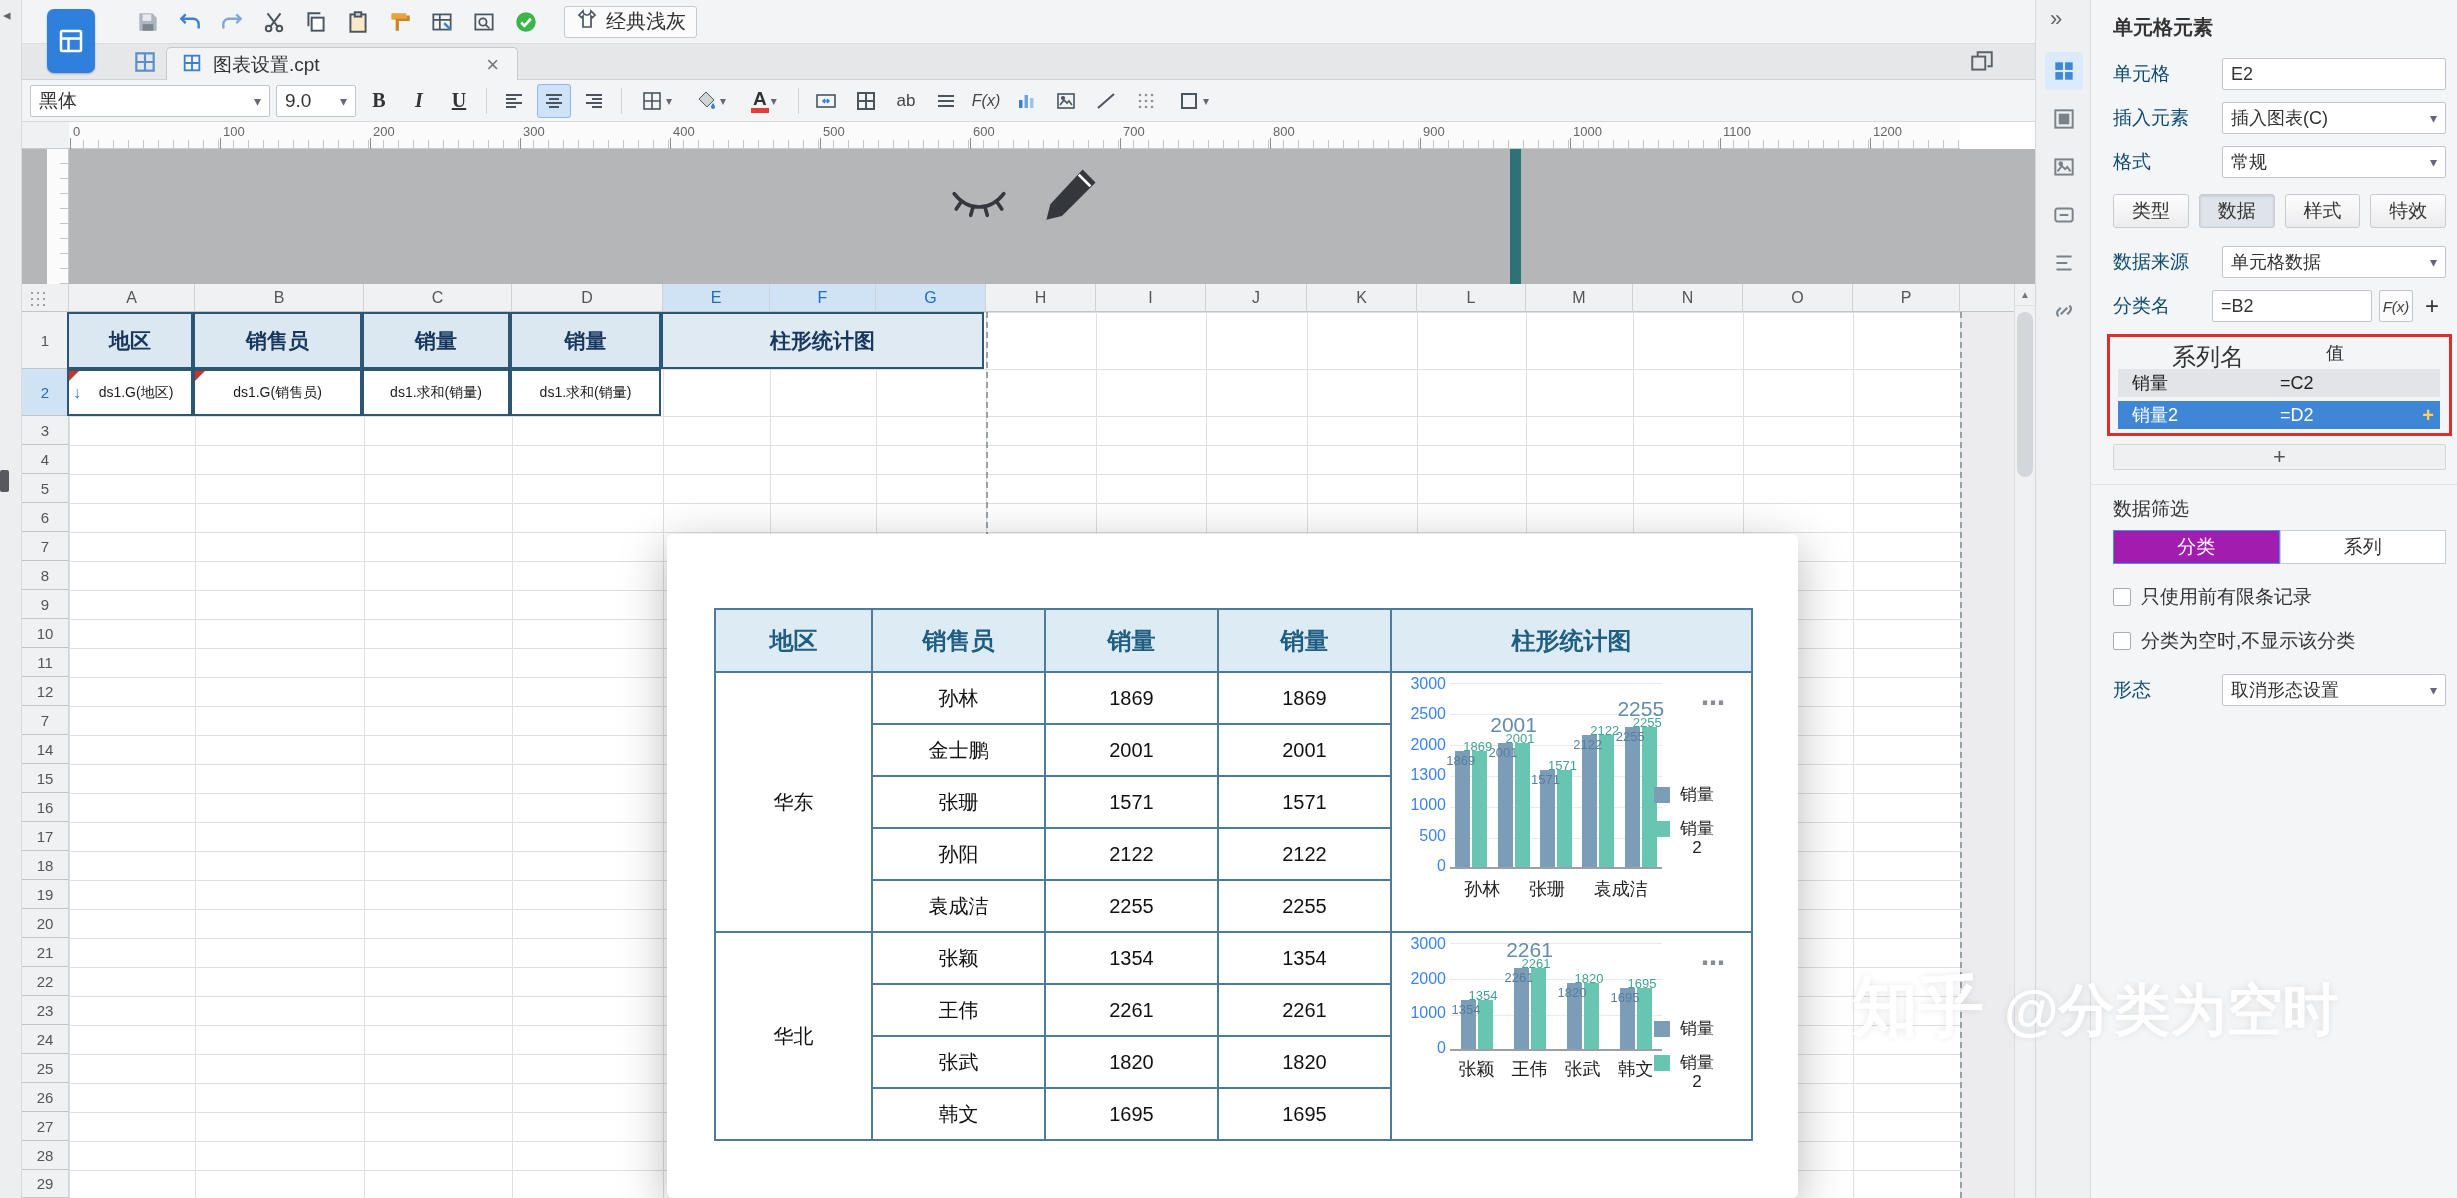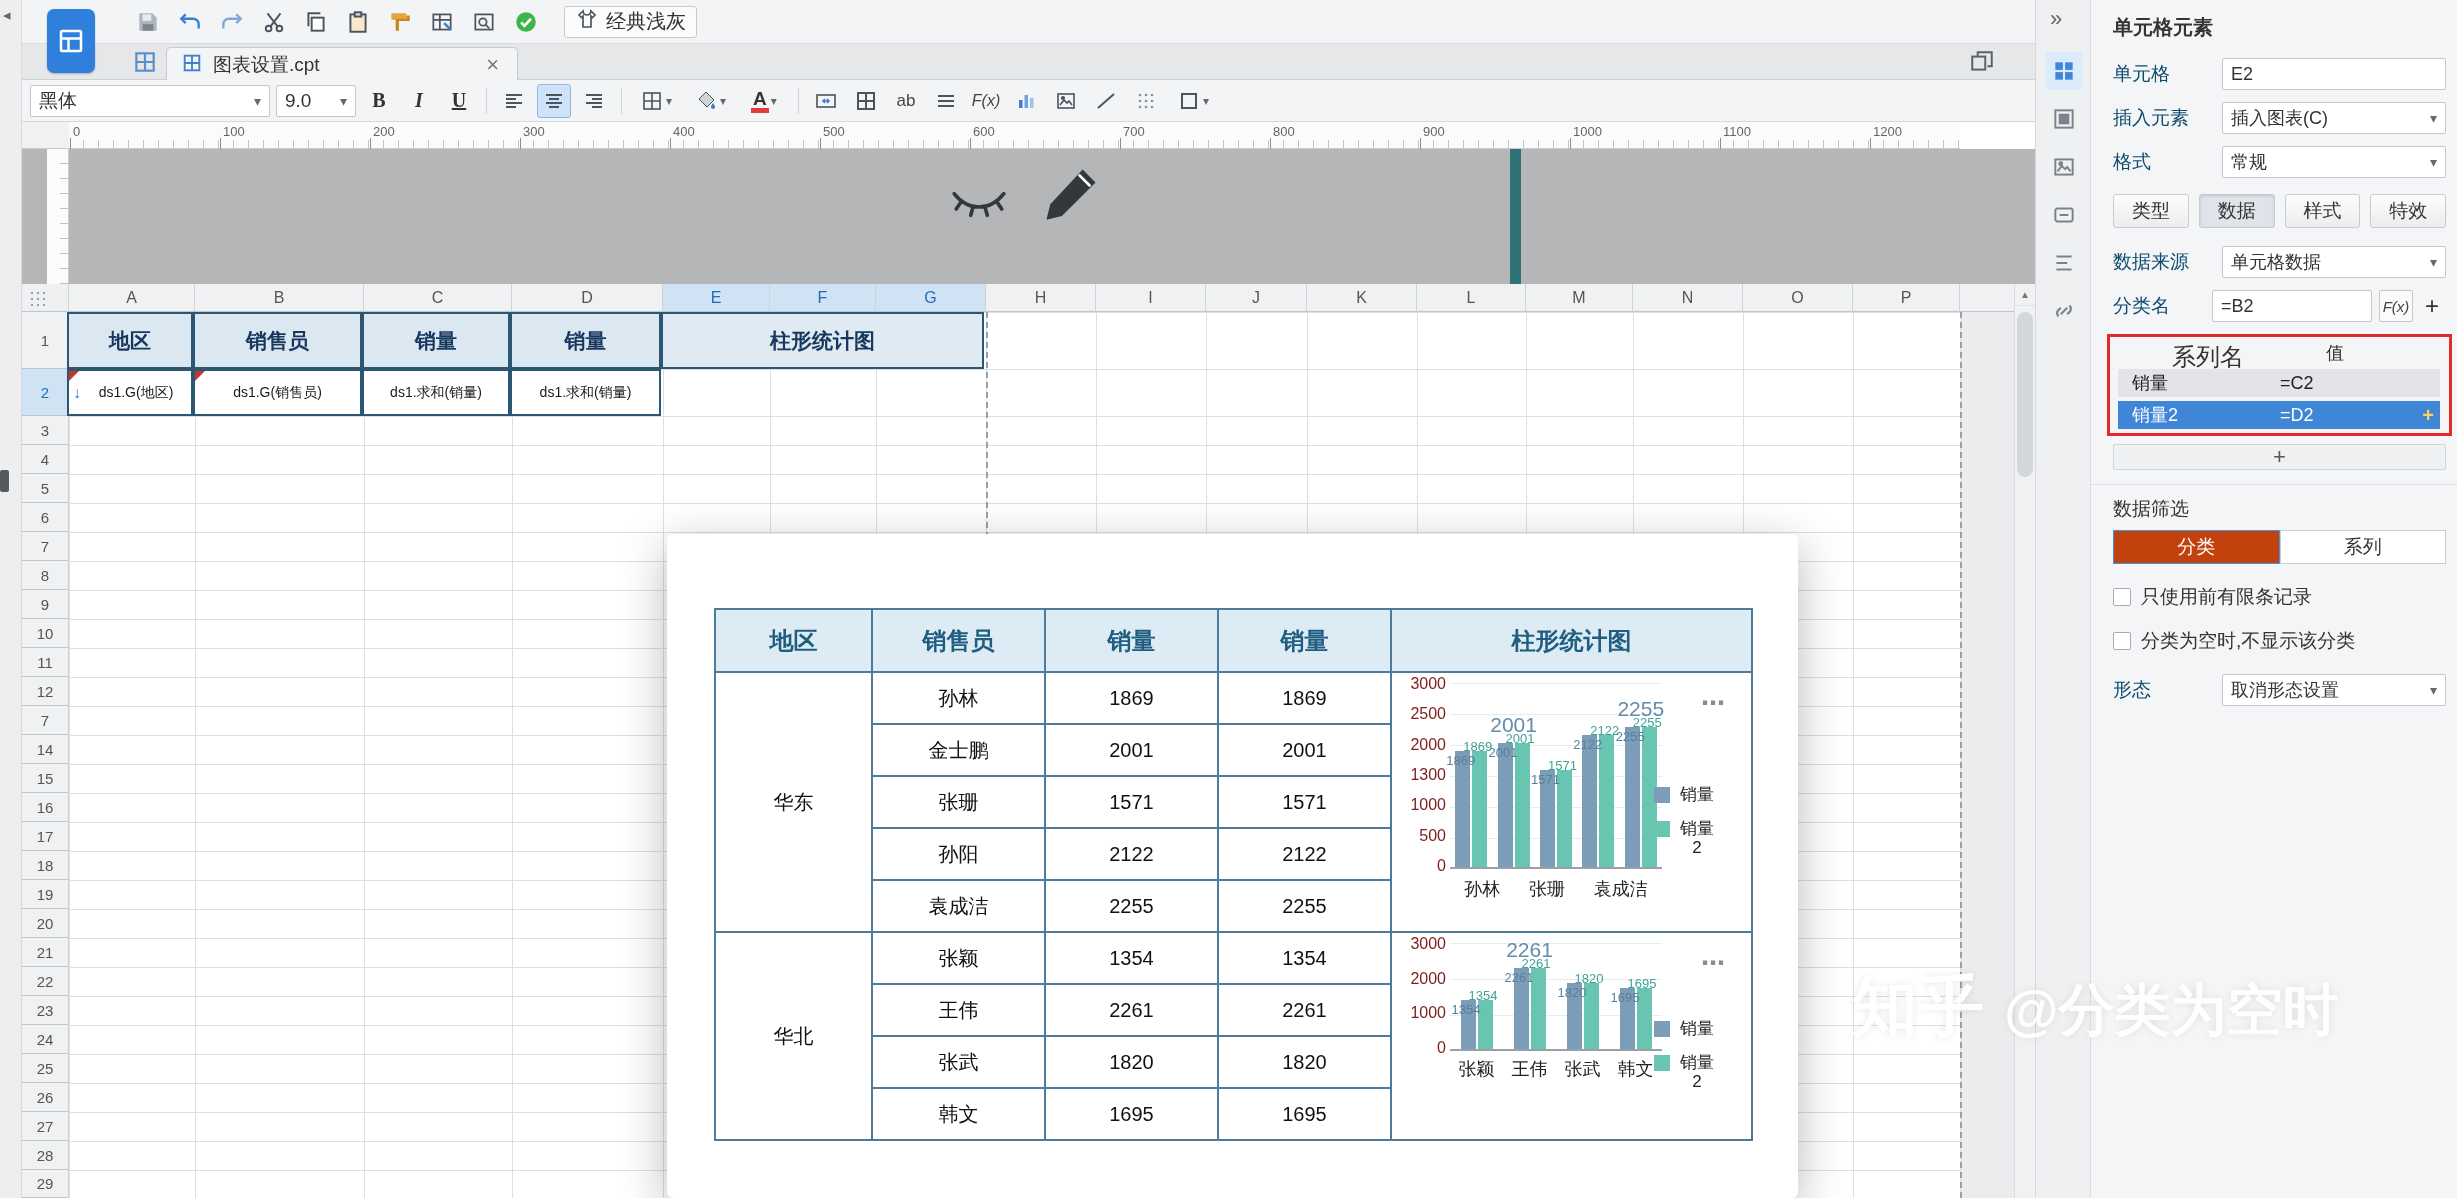--- a/index.html
+++ b/index.html
@@ -109,35 +109,35 @@
   .strow{position:absolute;left:8px;width:322px;height:28px;background:#e2e4e7;display:flex;align-items:center;font-size:18px;color:#222}
   .strow.sel{background:#3f86d6;color:#fff}
   .stname{margin-left:14px;width:140px}
   .stval{margin-left:8px}
   .stplus{position:absolute;right:6px;color:#ffcf5e;font-size:20px;font-weight:bold}
   .p-addbtn{position:absolute;left:22px;right:11px;top:444px;height:26px;background:#eef0f2;border:1px solid #d2d5d9;border-radius:2px;display:flex;align-items:center;justify-content:center;font-size:22px;color:#555;line-height:1}
   .p-divider{position:absolute;left:0;top:484px;width:100%;height:1px;background:#e0e2e5}
   .p-section{position:absolute;left:22px;top:496px;font-size:19px;color:#333}
   .p-toggle{position:absolute;left:22px;right:11px;top:530px;height:34px;display:flex}
   .tgl{flex:1;display:flex;align-items:center;justify-content:center;font-size:19px;border:1px solid #c8cdd2}
-  .tgl.active{background:#c2410c;color:#fff;border-color:#3f93e8}
+  .tgl.active{background:#a21caf;color:#fff;border-color:#3f93e8}
   .tgl:not(.active){background:#fff;color:#333}
   .p-cb{position:absolute;left:22px;display:flex;align-items:center;gap:10px;font-size:19px;color:#333}
   .cbbox{width:18px;height:18px;background:#fff;border:1px solid #a6adb5;border-radius:2px;flex:none}
 
   
   .overlay{position:absolute;left:667px;top:534px;width:1131px;height:664px;background:#fff;border-radius:6px;box-shad
 ow:0 12px 48px rgba(0,0,0,.28);box-shadow:0 12px 48px rgba(0,0,0,.28);z-index:20}
   #pvtable{position:absolute;left:47px;top:74px;border-collapse:collapse;table-layout:fixed}
   #pvtable th{background:#dcebf4;color:#1f5e80;font-size:24px;font-weight:bold;height:63px;border:2px solid #4e7b99}
   #pvtable td{border:2px solid #4e7b99;text-align:center;vertical-align:middle;font-size:20px;color:#111;background:#fff}
   #pvtable td.chartcell{padding:0;position:relative}
   .chart{position:absolute;inset:0}
   .cmenu{position:absolute;right:24px;top:24px;font-size:24px;font-weight:bold;color:#878d93;letter-spacing:2px;line-height:.5}
-  .yaxis{position:absolute;width:50px;display:flex;flex-direction:column;justify-content:space-between;align-items:flex-end;font-size:16px;color:#7f1d1d}
+  .yaxis{position:absolute;width:50px;display:flex;flex-direction:column;justify-content:space-between;align-items:flex-end;font-size:16px;color:#3b82f6}
   .plot{position:absolute;border-bottom:2px solid #9aa0a6;display:flex;align-items:flex-end;justify-content:space-around}
   .bargroup{position:relative;display:flex;align-items:flex-end;gap:2px;width:34px;height:100%;justify-content:center}
   .bar{width:15px;flex:none}
   .blab,.tlab{position:absolute;font-size:13px;white-space:nowrap;line-height:1;z-index:2}
   .blab{color:#587f9e;left:-8px}
   .tlab{color:#3fa391;left:9px}
   .biglab{position:absolute;left:50%;transform:translateX(-50%);font-size:21px;color:#648cab;text-shadow:0 0 4px #fff;white-space:nowrap;z-index:3}
   .xaxis{position:absolute;display:flex;justify-content:space-around;font-size:18px;color:#222;white-space:nowrap}
   .legend{position:absolute;left:262px;width:90px;display:flex;flex-direction:column;gap:14px}
   .litem{display:flex;gap:7px;align-items:flex-start}

